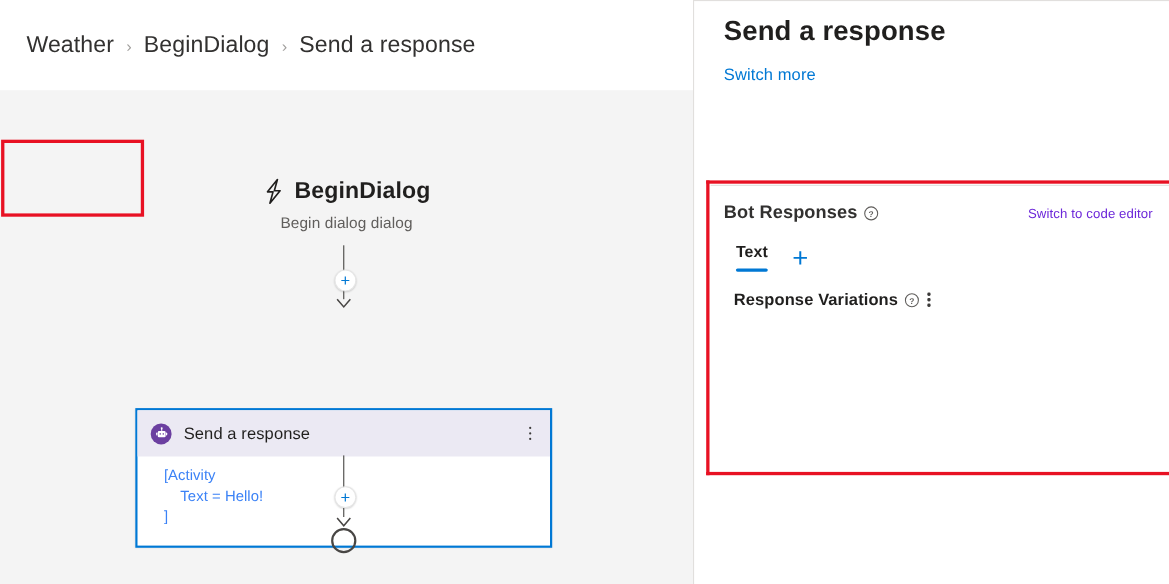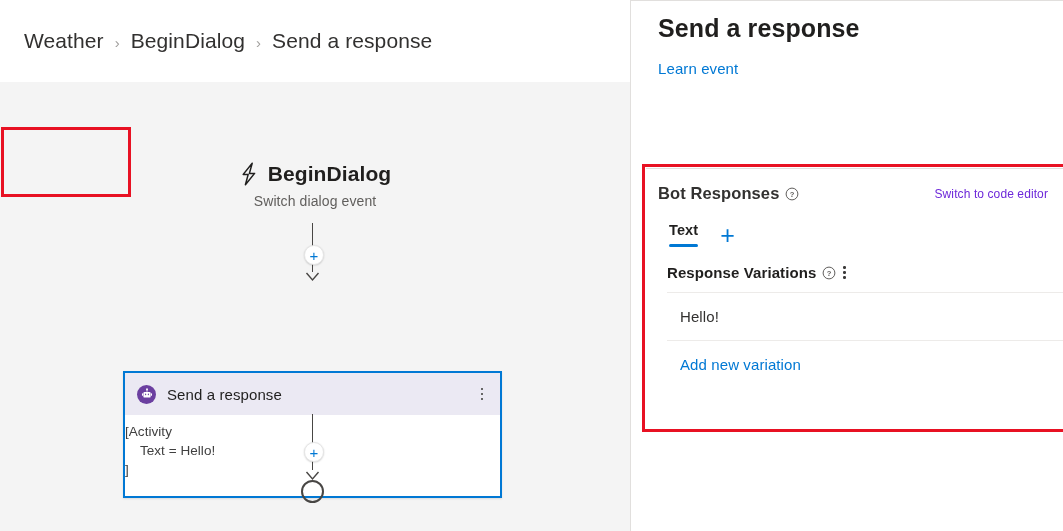--- a/index.html
+++ b/index.html
@@ -205,24 +205,24 @@
     top: 45px;
     width: 130px;
     height: 70px;
     border: 3px solid #e81123;
     box-sizing: border-box;
     background: transparent;
     pointer-events: none;
   }
   .lg-text {
     position: absolute;
-    left: 0;
+    left: 24px;
     top: 7px;
     font-size: 13.5px;
-    color: #404040;
+    color: #3b82f6;
     line-height: 19px;
     white-space: pre;
     letter-spacing: 0.05px;
   }
 
   
   .right-pane {
     position: absolute;
     left: 630px; top: 0;
     width: 433px;
@@ -415,21 +415,21 @@
 
       <div class="trigger">
         <div class="trigger-title">
           <span class="bolt-icon">
             <svg width="20" height="24" viewBox="0 0 20 24">
               <path d="M13.2 1.2 L4.2 12.4 L9.2 12.4 L6.4 22.8 L15.6 11.4 L10.4 11.4 Z" fill="none" stroke="#201f1e" stroke-width="1.5" stroke-linejoin="round"></path>
             </svg>
           </span>
           <span>BeginDialog</span>
         </div>
-        <div class="trigger-sub">Switch dialog event</div>
+        <div class="trigger-sub">Begin dialog dialog</div>
       </div>
 
       <div class="edge edge-top"></div>
       <div class="plus-node plus-top">+</div>
       <div class="arrow-head arrow-top">
         <svg width="15" height="10" viewBox="0 0 15 10">
           <path d="M1.5 1 L7.5 8 L13.5 1" fill="none" stroke="#484644" stroke-width="1.4"></path>
         </svg>
       </div>
 
@@ -470,21 +470,21 @@
       </div>
       <div class="end-circle"></div>
 
     </div>
   </div>
 
   <div class="right-pane">
 
     <div class="rp-inner">
       <h1 class="rp-title">Send a response</h1>
-      <span class="rp-link">Learn event</span>
+      <span class="rp-link">Switch more</span>
     </div>
     <div class="rp-divider"></div>
 
     <div class="bot-responses">
 
       <div class="br-header">
         <span class="br-label">
           <span>Bot Responses</span>
           <span class="help-icon">
             <svg width="14" height="14" viewBox="0 0 14 14">
@@ -511,23 +511,19 @@
             </svg>
           </span>
         </span>
         <span class="kebab">
           <i></i>
             <i></i>
             <i></i>
         </span>
       </div>
 
-      <div class="rv-list">
-        <div class="rv-item">Hello!</div>
-        <div class="rv-add">Add new variation</div>
-      </div>
 
     </div>
 
     <div class="bot-responses-highlight"></div>
 
   </div>
 </div>
 
 </body></html>

